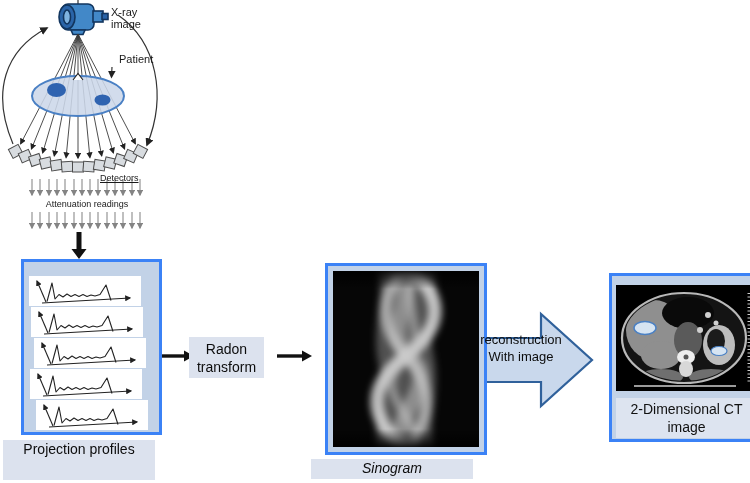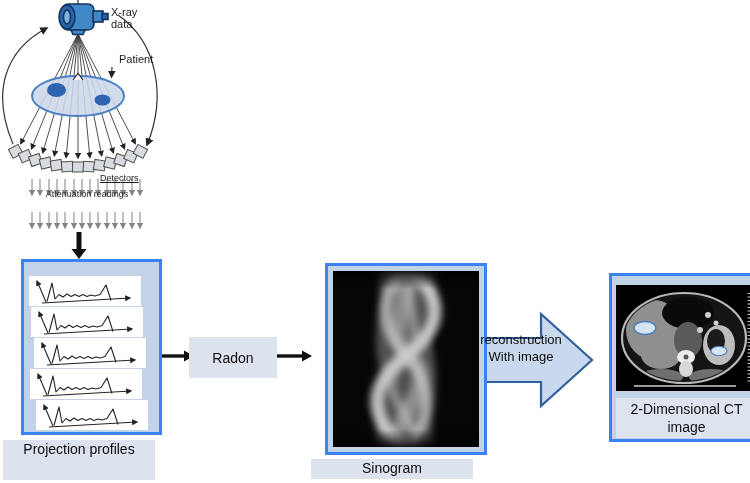--- a/index.html
+++ b/index.html
@@ -137,24 +137,24 @@
         <use href="#grayline" x="107" y="212"></use>
       <use href="#grayline" x="115" y="212"></use>
         <use href="#grayline" x="123" y="212"></use>
       <use href="#grayline" x="132" y="212"></use>
         <use href="#grayline" x="140" y="212"></use>
     </g>
 
     <polygon points="76.5,232 81.5,232 81.5,249 86.5,249 79,259 71.5,249 76.5,249" fill="#111"></polygon>
   </svg>
 
-  <div class="med-lbl z3" style="left:111px;top:6px;width:46px;">X-ray data</div>
+  <div class="med-lbl z3" style="left:111px;top:6px;width:46px;">X-ray image</div>
   <div class="med-lbl z3" style="left:103px;top:53px;padding-left:16px;">Patient</div>
   <div class="mini-lbl z3" style="left:100px;top:173px;text-decoration:underline;">Detectors</div>
-  <div class="mini-lbl z3" style="left:35px;top:189px;width:104px;text-align:center;">Attenuation readings</div>
+  <div class="mini-lbl z3" style="left:35px;top:199px;width:104px;text-align:center;">Attenuation readings</div>
 
   <svg class="abs z1" style="left:0;top:0" width="750" height="483" viewBox="0 0 750 483">
     <g>
       <line x1="154" y1="356" x2="184" y2="356" stroke="#111" stroke-width="3.4"></line>
       <polygon points="184,350.6 184,361.4 194,356" fill="#111"></polygon>
     </g>
     <g>
       <line x1="277" y1="356" x2="302" y2="356" stroke="#111" stroke-width="3.4"></line>
       <polygon points="302,350.6 302,361.4 312,356" fill="#111"></polygon>
     </g>
@@ -185,22 +185,23 @@
     <div class="profile-card" style="left:12px;top:138px;">
       <svg width="112" height="30">
           <use href="#profile"></use>
         </svg>
     </div>
   </div>
   <div class="caption z2" style="left:3px;top:440px;width:152px;height:40px;">
     <span>Projection profiles</span>
   </div>
 
-  <div class="radon-box z2" style="left:189px;top:337px;width:88px;height:41px;">
+  <div class="radon-box z2" style="left:189px;top:337px;width:75px;height:41px;">
     <span>Radon</span>
+    <span>transform</span>
   </div>
 
   <div class="frame z2" style="left:311px;top:263px;width:162px;height:192px;display:flex;align-items:center;justify-content:center;">
     <svg width="146" height="176" viewBox="0 0 146 176">
       <defs>
         <filter id="sblur" x="-30%" y="-15%" width="160%" height="130%">
           <feGaussianBlur stdDeviation="3.5"></feGaussianBlur>
         </filter>
         <linearGradient id="fadeT" x1="0" y1="0" x2="0" y2="1">
           <stop offset="0" stop-color="#000" stop-opacity="0.9"></stop>
@@ -216,21 +217,21 @@
         <path d="M73 -5 C 80 30, 66 60, 73 88 C 80 118, 66 148, 73 181" stroke="#9a9a9a" stroke-width="56" opacity="0.5"></path>
         <path d="M73 -5 C 112 25, 112 55, 73 85 C 34 115, 34 145, 73 181" stroke="#e6e6e6" stroke-width="13" opacity="0.8"></path>
         <path d="M73 -5 C 46 25, 46 55, 73 85 C 100 115, 100 145, 73 181" stroke="#d9d9d9" stroke-width="11" opacity="0.65"></path>
         <path d="M60 -5 C 92 30, 42 60, 80 88 C 108 118, 50 150, 70 181" stroke="#cccccc" stroke-width="16" opacity="0.5"></path>
         <path d="M86 -5 C 60 35, 104 70, 66 95 C 40 125, 92 150, 82 181" stroke="#c4c4c4" stroke-width="9" opacity="0.55"></path>
       </g>
       <rect x="0" y="0" width="146" height="18" fill="url(#fadeT)"></rect>
       <rect x="0" y="158" width="146" height="18" fill="url(#fadeB)"></rect>
     </svg>
   </div>
-  <div class="caption z2" style="left:311px;top:459px;width:162px;height:20px;">
+  <div class="caption z2" style="left:311px;top:459px;width:162px;height:20px;font-style:italic;">
     <span>Sinogram</span>
   </div>
 
   <div class="recon-text" style="left:469px;top:331px;width:104px;">
     <span style="display:block">reconstruction</span>
     <span style="display:block">With image</span>
   </div>
 
   <div class="frame z2" style="left:595px;top:273px;width:153px;height:169px;padding:9px 4px 0 4px;">
     <svg width="139" height="106" viewBox="0 0 139 106" style="margin:0 auto;">

